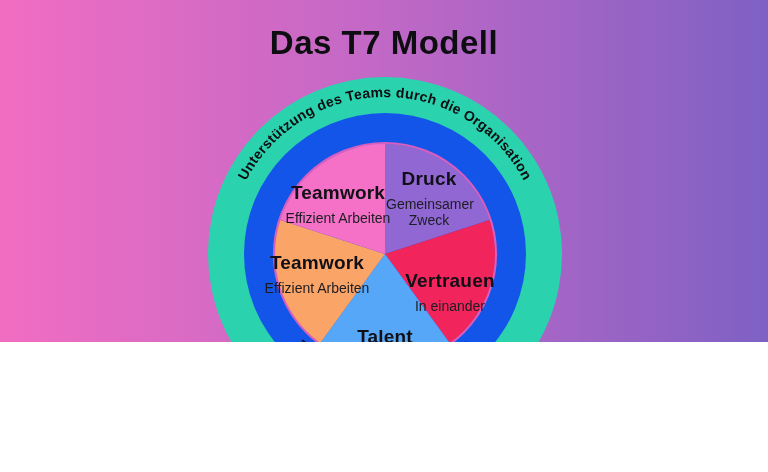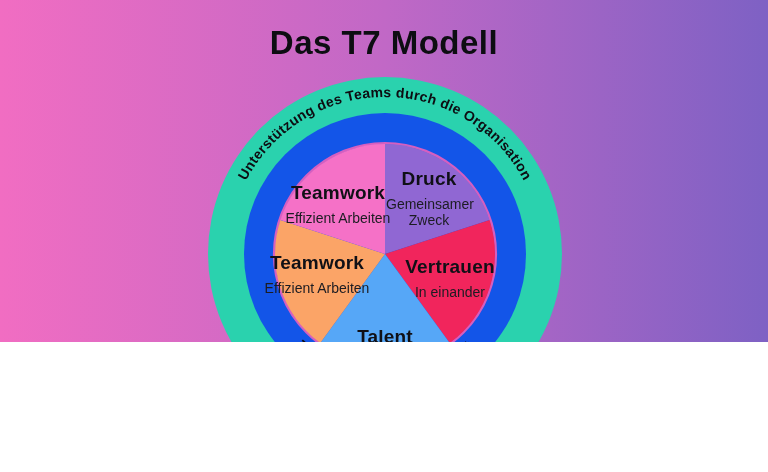--- a/index.html
+++ b/index.html
@@ -74,21 +74,21 @@
       <polygon points="692,417 716,419 727,461" fill="#3ba5f4"></polygon>
       <polygon points="716,419 760,414 727,461" fill="#9c68d8"></polygon>
     </g>
   </svg>
 
   <div class="seg-label" style="left:429px;top:198px;justify-content:flex-end;">
     <span class="hd">Druck</span>
     <span class="sub wrap">Gemeinsamer Zweck</span>
   </div>
 
-  <div class="seg-label" style="left:450px;top:278px;">
+  <div class="seg-label" style="left:450px;top:292px;">
     <span class="hd">Vertrauen</span>
     <span class="sub">In einander</span>
   </div>
 
   <div class="seg-label" style="left:385px;top:337px;">
     <span class="hd">Talent</span>
   </div>
 
   <div class="seg-label" style="left:317px;top:274px;">
     <span class="hd">Teamwork</span>

